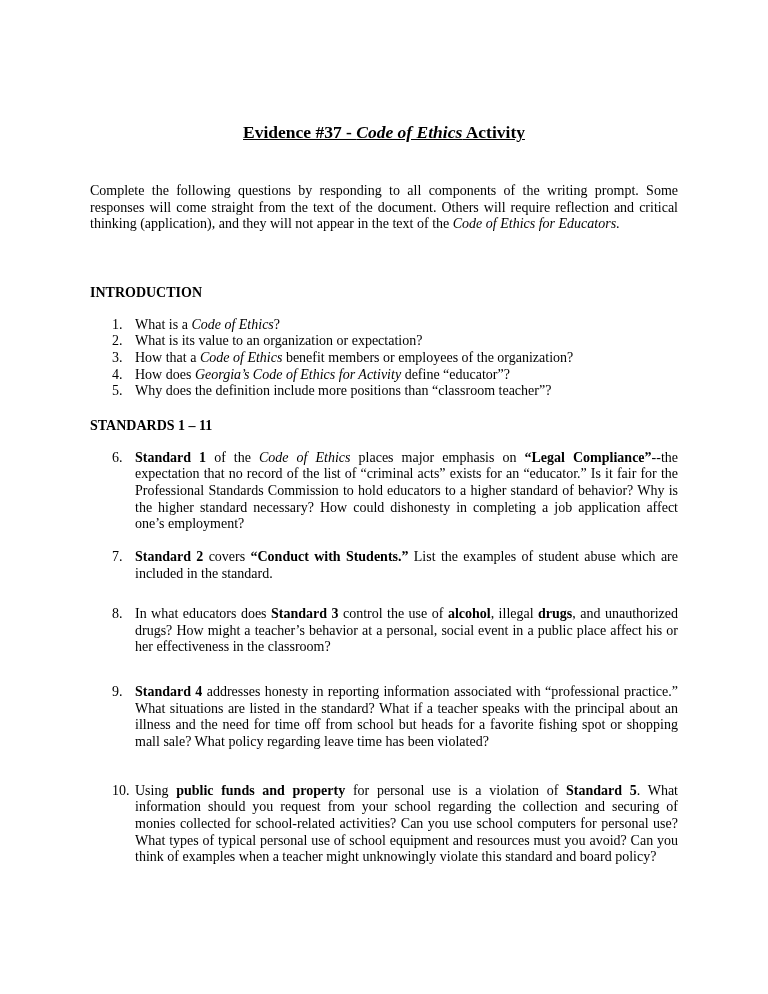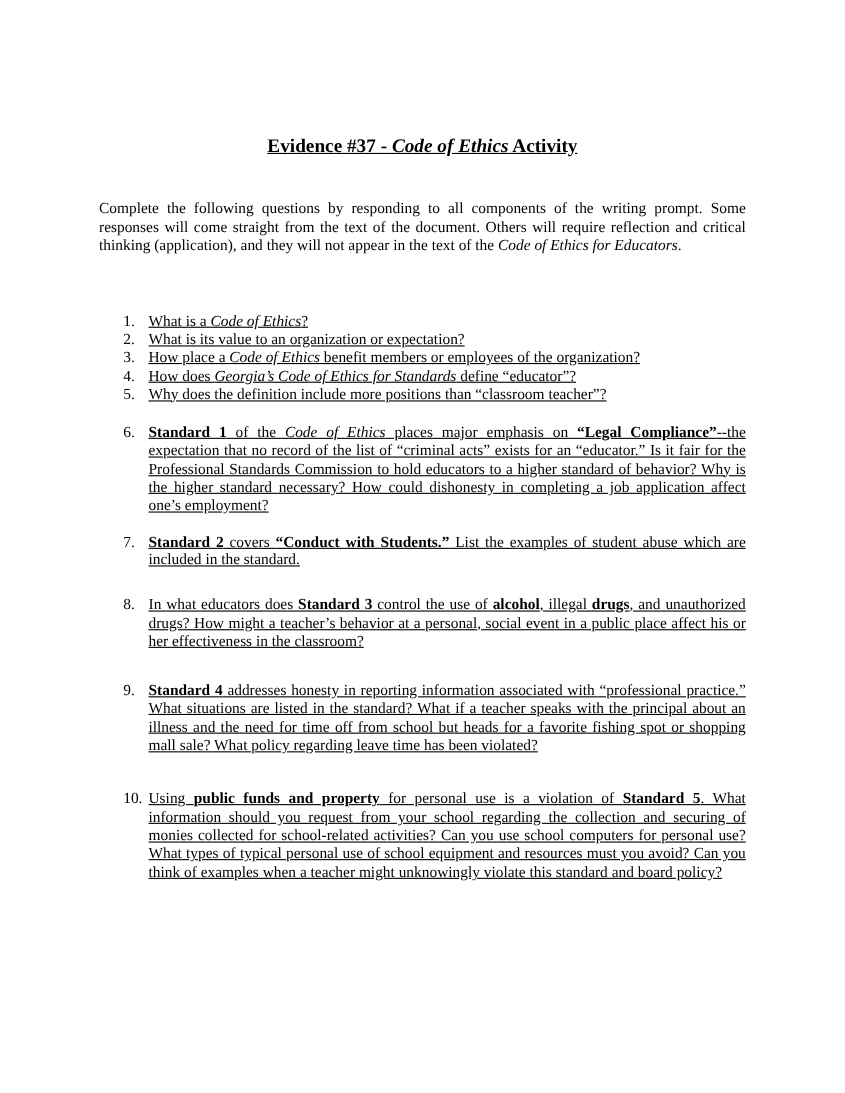--- a/index.html
+++ b/index.html
@@ -51,61 +51,62 @@
     font-size: 14px;
     line-height: 1.19;
   }
   .q-num {
     flex: 0 0 auto;
     width: 23px;
     margin-left: 22px;
   }
   .q-text {
     flex: 1 1 auto;
-    text-decoration: underline;
   }
   
   .list-0 { margin-bottom: 18px; }
   .list-0 .q-item { margin: 0; }
   
   .list-1 .q-text { text-align: justify; }
   .list-1 .q-item:nth-child(1) { margin-bottom: 16px; }
   .list-1 .q-item:nth-child(2) { margin-bottom: 24px; }
   .list-1 .q-item:nth-child(3) { margin-bottom: 28px; }
   .list-1 .q-item:nth-child(4) { margin-bottom: 32px; }
 </style>
 </head>
 <body>
 
 <div class="page">
   <h1 class="doc-title"><span class="b">Evidence #37 - </span><span class="b i">Code of Ethics</span><span class="b"> Activity</span></h1>
   <p class="intro"><span>Complete the following questions by responding to all components of the writing prompt.  Some responses will come straight from the text of the document.  Others will require reflection and critical thinking (application), and they will not appear in the text of the </span><span class="i">Code of Ethics for Educators</span><span>.</span></p>
   <div id="sections">
+      <div class="section-heading">INTRODUCTION</div>
       <div class="q-list list-0">
         <div class="q-item">
           <span class="q-num">1.</span>
           <span class="q-text"><span>What is a </span><span class="i">Code of Ethics</span><span>?</span></span>
         </div>
         <div class="q-item">
           <span class="q-num">2.</span>
           <span class="q-text"><span>What is its value to an organization or expectation?</span></span>
         </div>
         <div class="q-item">
           <span class="q-num">3.</span>
-          <span class="q-text"><span>How place a </span><span class="i">Code of Ethics</span><span> benefit members or employees of the organization?</span></span>
+          <span class="q-text"><span>How that a </span><span class="i">Code of Ethics</span><span> benefit members or employees of the organization?</span></span>
         </div>
         <div class="q-item">
           <span class="q-num">4.</span>
-          <span class="q-text"><span>How does </span><span class="i">Georgia’s Code of Ethics for Standards</span><span> define “educator”?</span></span>
+          <span class="q-text"><span>How does </span><span class="i">Georgia’s Code of Ethics for Activity</span><span> define “educator”?</span></span>
         </div>
         <div class="q-item">
           <span class="q-num">5.</span>
           <span class="q-text"><span>Why does the definition include more positions than “classroom teacher”?</span></span>
         </div>
       </div>
+      <div class="section-heading">STANDARDS 1 – 11</div>
       <div class="q-list list-1">
         <div class="q-item">
           <span class="q-num">6.</span>
           <span class="q-text"><span class="b">Standard 1</span><span> of the </span><span class="i">Code of Ethics</span><span> places major emphasis on </span><span class="b">“Legal Compliance”</span><span>--the expectation that no record of the list of “criminal acts” exists for an “educator.”  Is it fair for the Professional Standards Commission to hold educators to a higher standard of behavior?  Why is the higher standard necessary?  How could dishonesty in completing a job application affect one’s employment?</span></span>
         </div>
         <div class="q-item">
           <span class="q-num">7.</span>
           <span class="q-text"><span class="b">Standard 2</span><span> covers </span><span class="b">“Conduct with Students.”</span><span>   List the examples of student abuse which are included in the standard.</span></span>
         </div>
         <div class="q-item">

